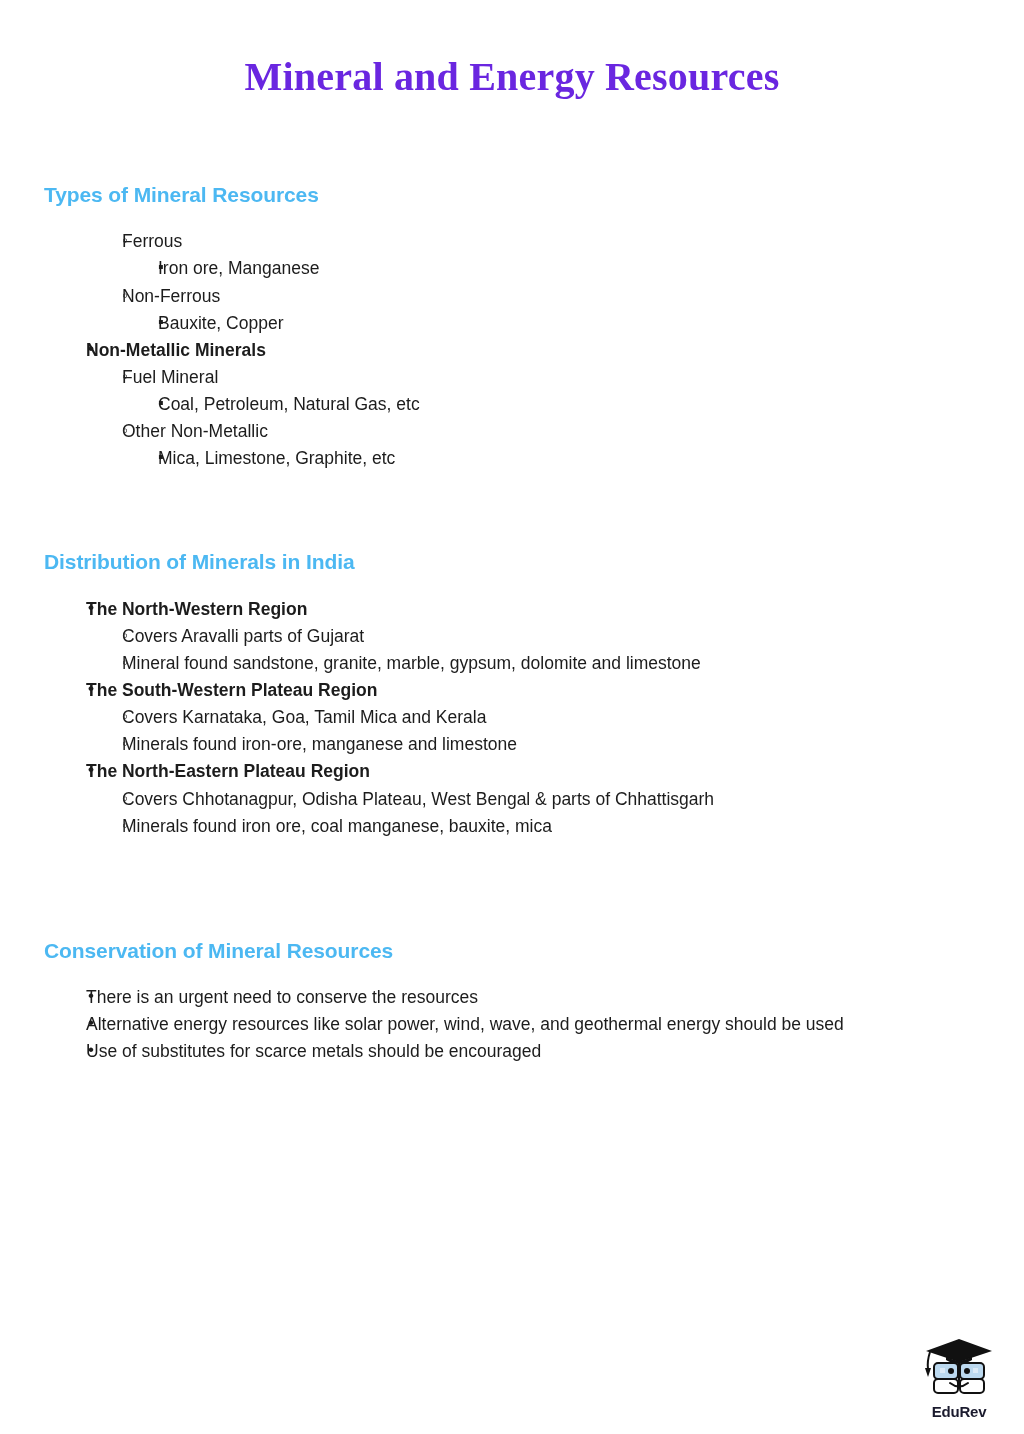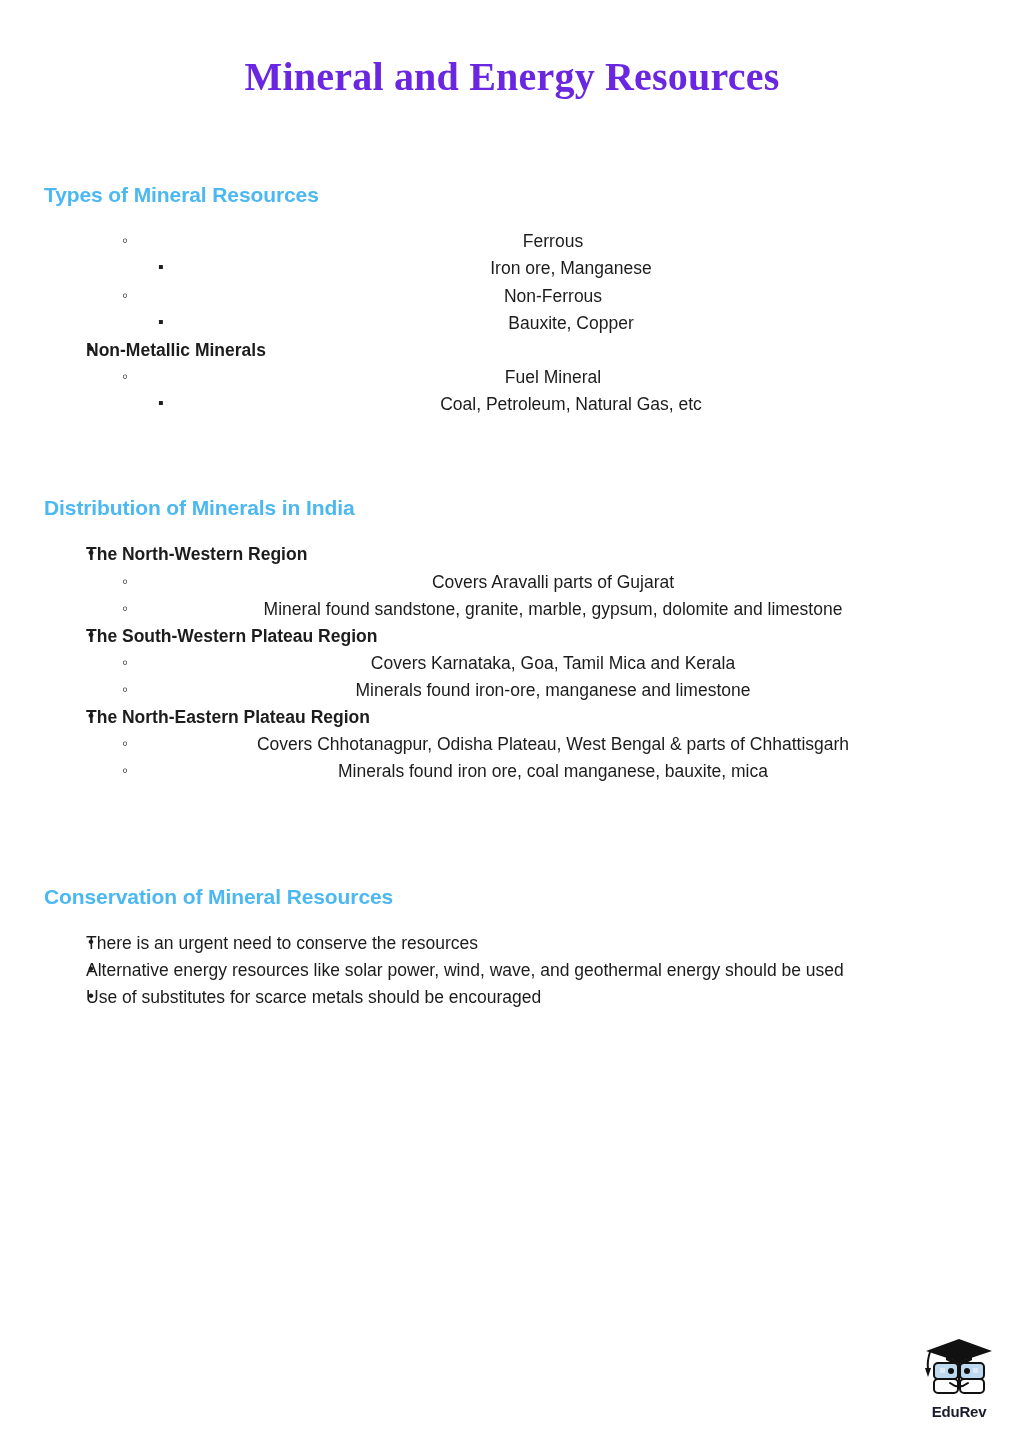--- a/index.html
+++ b/index.html
@@ -113,21 +113,21 @@
     font-size: 16px;
     line-height: 1.55;
     color: #1c1c1c;
   }
 
   .txt {
     display: block;
     position: relative;
   }
 
-  .lvl1 > li > ul { margin-top: 0; text-align: center; }
+  .lvl1 > li > ul { margin-top: 0; }
 
   
   .logo {
     position: absolute;
     right: 22px;
     bottom: 14px;
     width: 86px;
     text-align: center;
   }
   .logo svg { display: block; margin: 0 auto; }
@@ -174,20 +174,28 @@
         <span class="txt bold">Non-Metallic Minerals</span>
         <ul class="lvl2">
           <li>
             <span class="txt">Fuel Mineral</span>
             <ul class="lvl3">
               <li>
                 <span class="txt">Coal, Petroleum, Natural Gas, etc</span>
               </li>
             </ul>
           </li>
+          <li>
+            <span class="txt">Other Non-Metallic</span>
+            <ul class="lvl3">
+              <li>
+                <span class="txt">Mica, Limestone, Graphite, etc</span>
+              </li>
+            </ul>
+          </li>
         </ul>
       </li>
     </ul>
   </div>
 
   <div class="section section-2">
     <h2 class="section-heading">Distribution of Minerals in India</h2>
     <ul class="lvl1">
       <li>
         <span class="txt bold">The North-Western Region</span>

